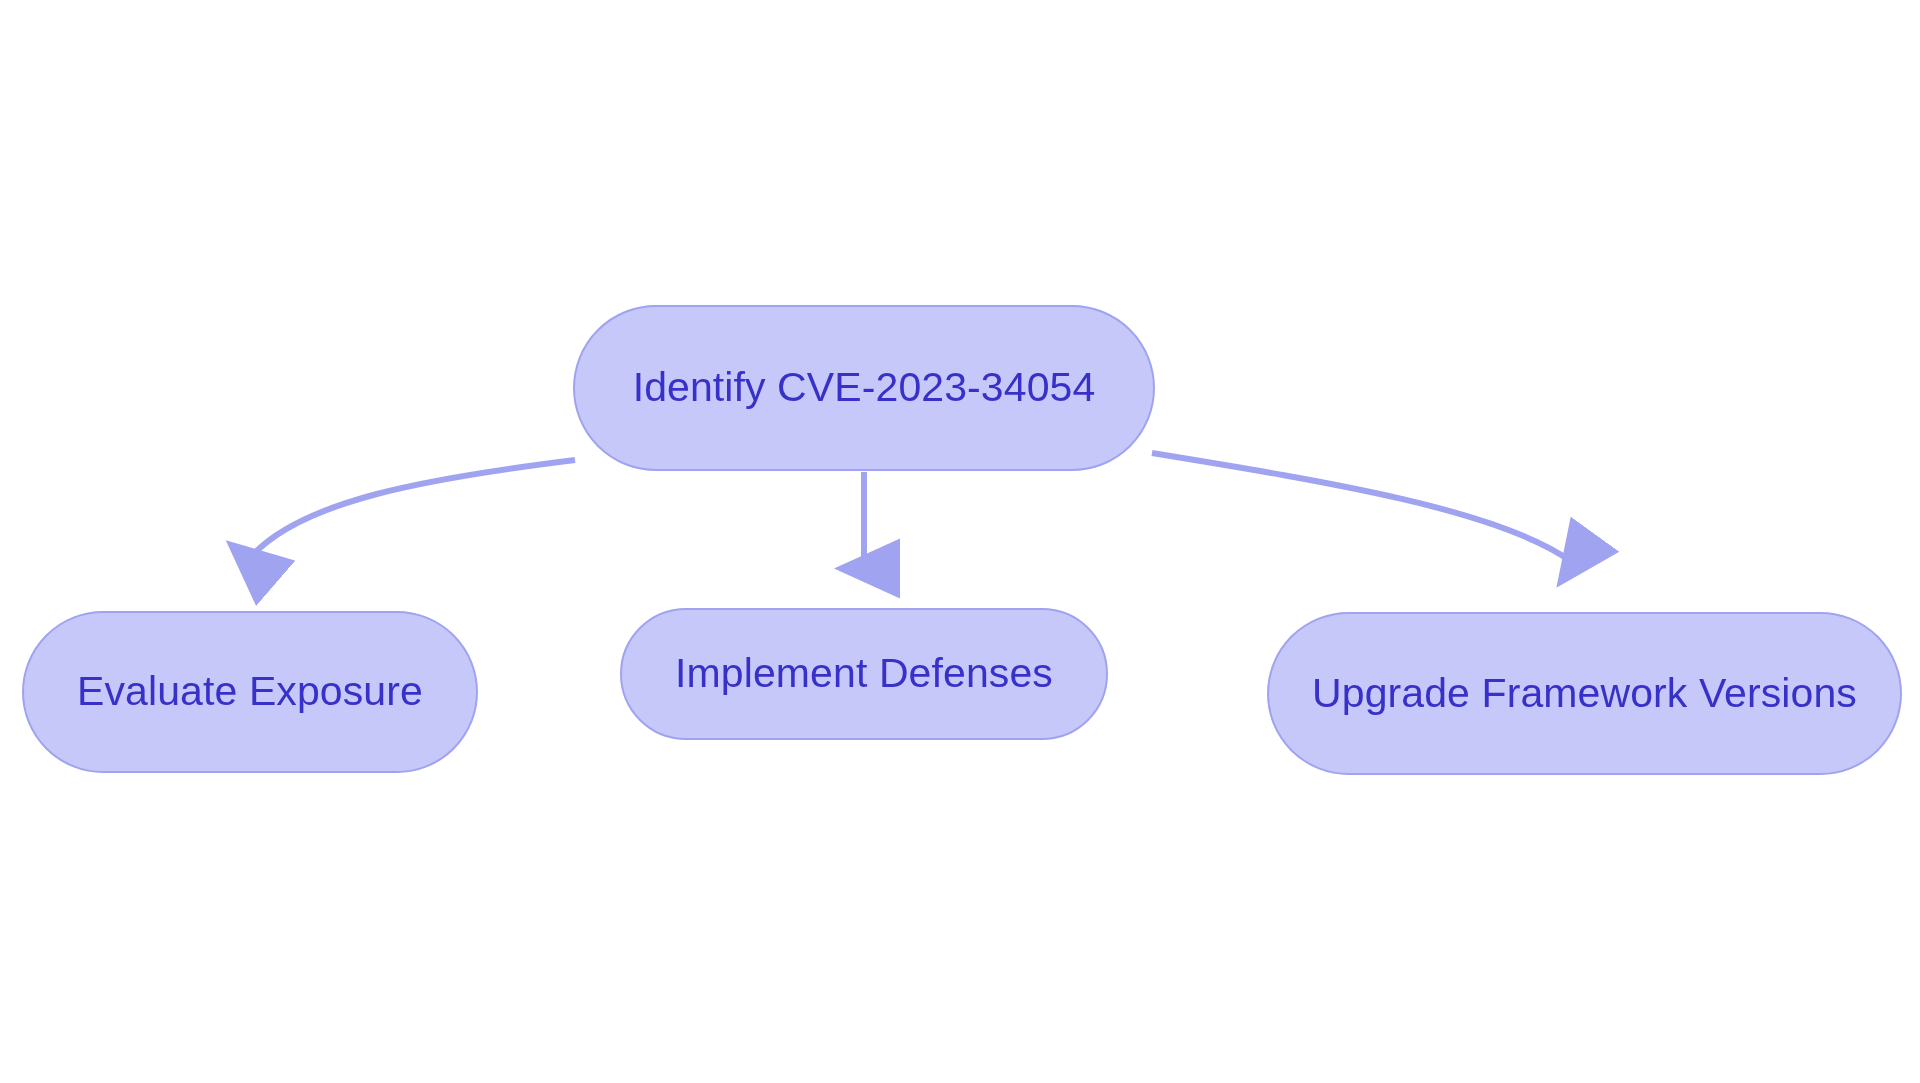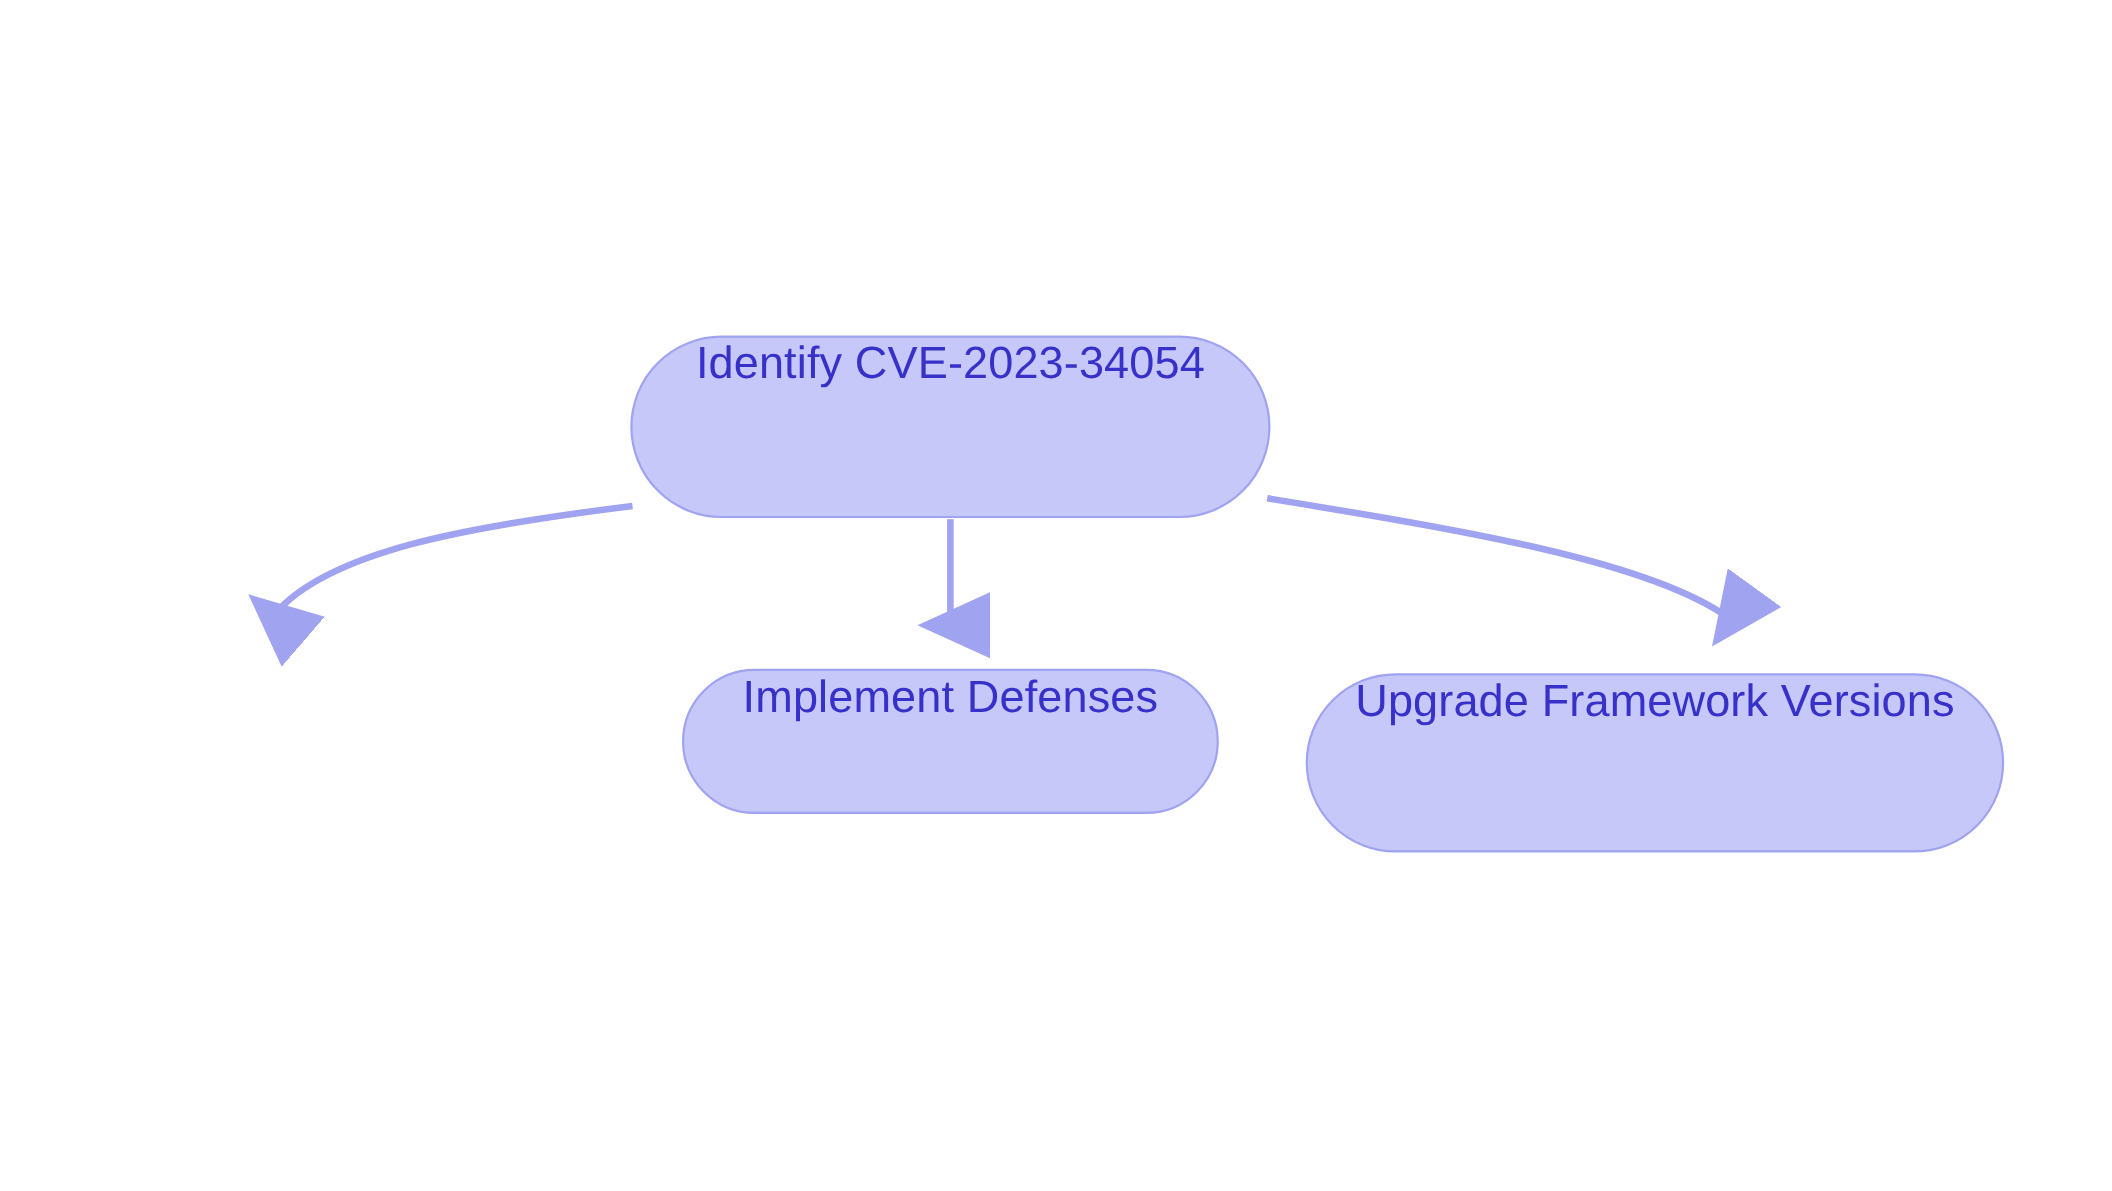--- a/index.html
+++ b/index.html
@@ -26,39 +26,39 @@
     width: 1920px;
     height: 1083px;
   }
   .node {
     position: absolute;
     box-sizing: border-box;
     background: #c7c8fa;
     border: 2.5px solid #9fa3f0;
     border-radius: 999px;
     display: flex;
-    align-items: flex-start;
+    align-items: center;
     justify-content: center;
     text-align: center;
     z-index: 2;
   }
   .node-label {
     color: #3731c9;
     font-family: "Liberation Sans", sans-serif;
     font-size: 41px;
     font-weight: 400;
     letter-spacing: 0.1px;
     line-height: 1.15;
     white-space: nowrap;
     padding: 0 26px;
   }
   #node-root      { left: 573px;  top: 305px; width: 582px; height: 166px; }
   #node-evaluate  { left: 22px;   top: 611px; width: 456px; height: 162px; }
   #node-implement { left: 620px;  top: 608px; width: 488px; height: 132px; }
-  #node-upgrade   { left: 1187px; top: 612px; width: 635px; height: 163px; }
+  #node-upgrade   { left: 1267px; top: 612px; width: 635px; height: 163px; }
 </style>
 </head>
 <body>
 
 <div id="flowchart-canvas">
 
   <svg id="edge-layer" viewBox="0 0 1920 1083">
     <defs>
       <marker id="arrow-head" markerWidth="14" markerHeight="12" refX="4.6" refY="6" orient="auto" markerUnits="strokeWidth">
         <path d="M 0 0 L 10 0 L 5 11 Z" fill="#9fa3f0"></path>
@@ -69,20 +69,23 @@
 
     <path d="M 864 472 L 864 566" fill="none" stroke="#9fa3f0" stroke-width="6" marker-end="url(#arrow-head)"></path>
 
     <path d="M 1152 453 C 1330 482, 1500 510, 1572 562" fill="none" stroke="#9fa3f0" stroke-width="6" marker-end="url(#arrow-head)"></path>
   </svg>
 
   <div class="node" id="node-root">
     <span class="node-label">Identify CVE-2023-34054</span>
   </div>
 
+  <div class="node" id="node-evaluate">
+    <span class="node-label">Evaluate Exposure</span>
+  </div>
 
   <div class="node" id="node-implement">
     <span class="node-label">Implement Defenses</span>
   </div>
 
   <div class="node" id="node-upgrade">
     <span class="node-label">Upgrade Framework Versions</span>
   </div>
 
 </div>

